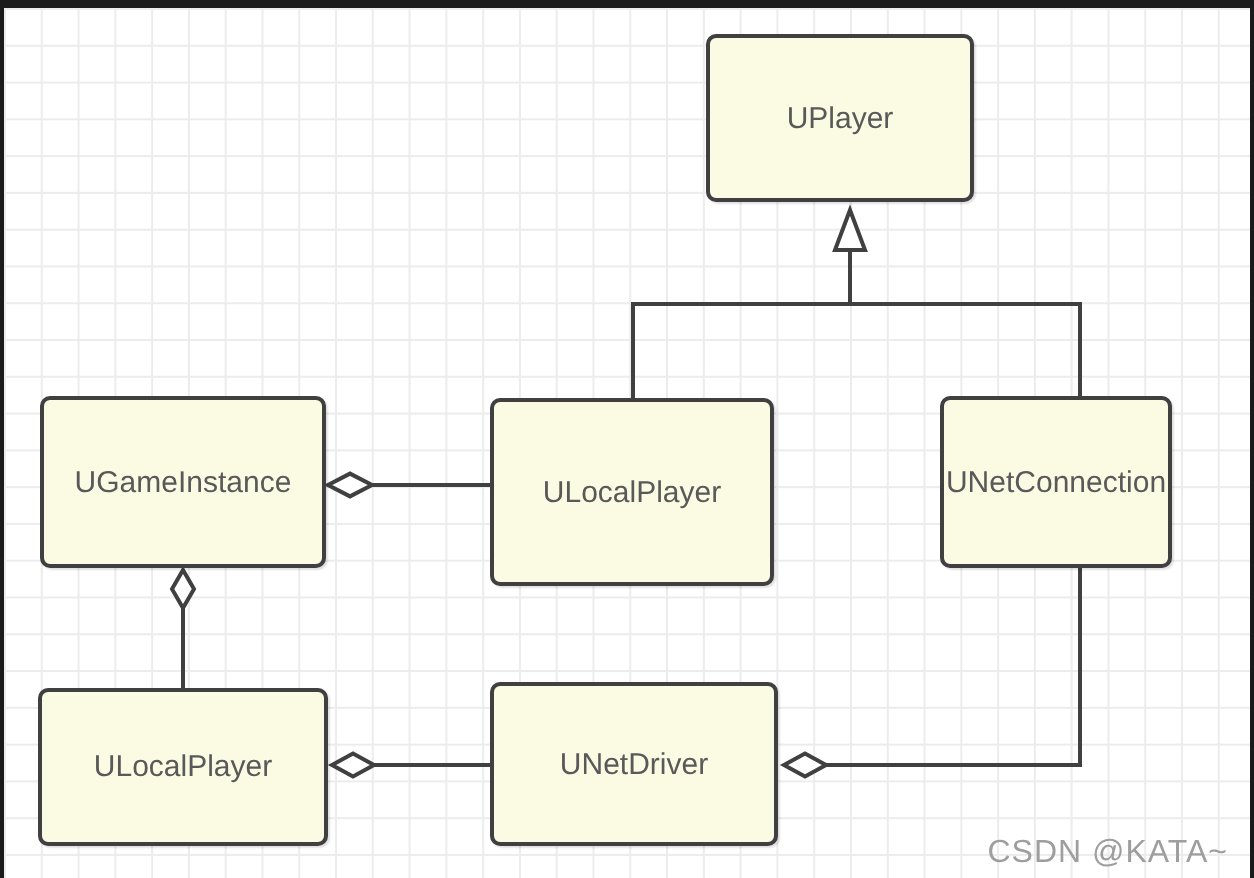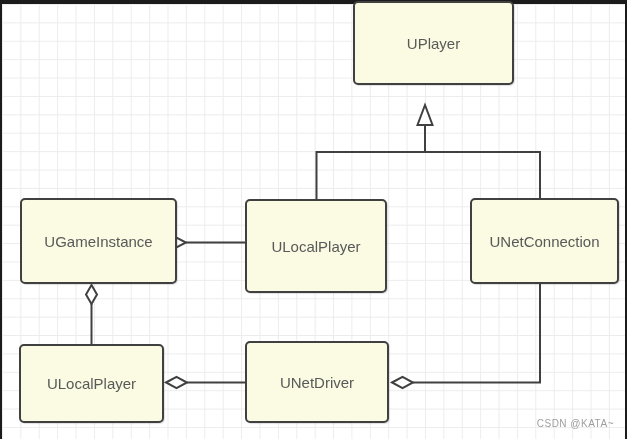--- a/index.html
+++ b/index.html
@@ -25,21 +25,21 @@
     box-sizing:border-box;
     background:#fbfbe3;
     border:2px solid #404040;
     border-radius:5px;
     display:flex;align-items:center;justify-content:center;
     color:#595959;font-size:15px;
     box-shadow:1px 1px 1px rgba(0,0,0,0.12);
   }
   .watermark{
     position:absolute;right:13px;top:418px;
-    color:#9e9e9e;font-size:10px;letter-spacing:0.5px;
+    color:#9e9e9e;font-size:16px;letter-spacing:0.5px;
   }
 </style>
 </head>
 <body>
 
 <div class="canvas">
 
   <div class="frame-top"></div>
   <div class="frame-left"></div>
   <div class="frame-right"></div>
@@ -56,33 +56,33 @@
     <path class="edge-line" d="M91.5 304 L91.5 344"></path>
     <polygon class="edge-marker" points="91.5,285 97,294.5 91.5,304 86,294.5"></polygon>
 
     <path class="edge-line" d="M187 382.5 L245 382.5"></path>
     <polygon class="edge-marker" points="166,382.5 176.5,376.8 187,382.5 176.5,388.2"></polygon>
 
     <path class="edge-line" d="M413 382.5 L540 382.5 L540 284"></path>
     <polygon class="edge-marker" points="392,382.5 402.5,376.8 413,382.5 402.5,388.2"></polygon>
   </svg>
 
-  <div class="node" style="left:353px;top:1px;width:161px;height:84px;">
+  <div class="node" style="left:353px;top:17px;width:134px;height:84px;">
     <span>UPlayer</span>
   </div>
 
-  <div class="node" style="left:20px;top:198px;width:157px;height:86px;justify-content:center;">
+  <div class="node" style="left:20px;top:198px;width:143px;height:86px;justify-content:center;">
     <span>UGameInstance</span>
   </div>
 
   <div class="node" style="left:245px;top:199px;width:142px;height:94px;">
     <span>ULocalPlayer</span>
   </div>
 
-  <div class="node" style="left:470px;top:198px;width:149px;height:86px;">
+  <div class="node" style="left:470px;top:198px;width:116px;height:86px;">
     <span>UNetConnection</span>
   </div>
 
   <div class="node" style="left:19px;top:344px;width:145px;height:79px;">
     <span>ULocalPlayer</span>
   </div>
 
   <div class="node" style="left:245px;top:341px;width:144px;height:82px;">
     <span>UNetDriver</span>
   </div>

